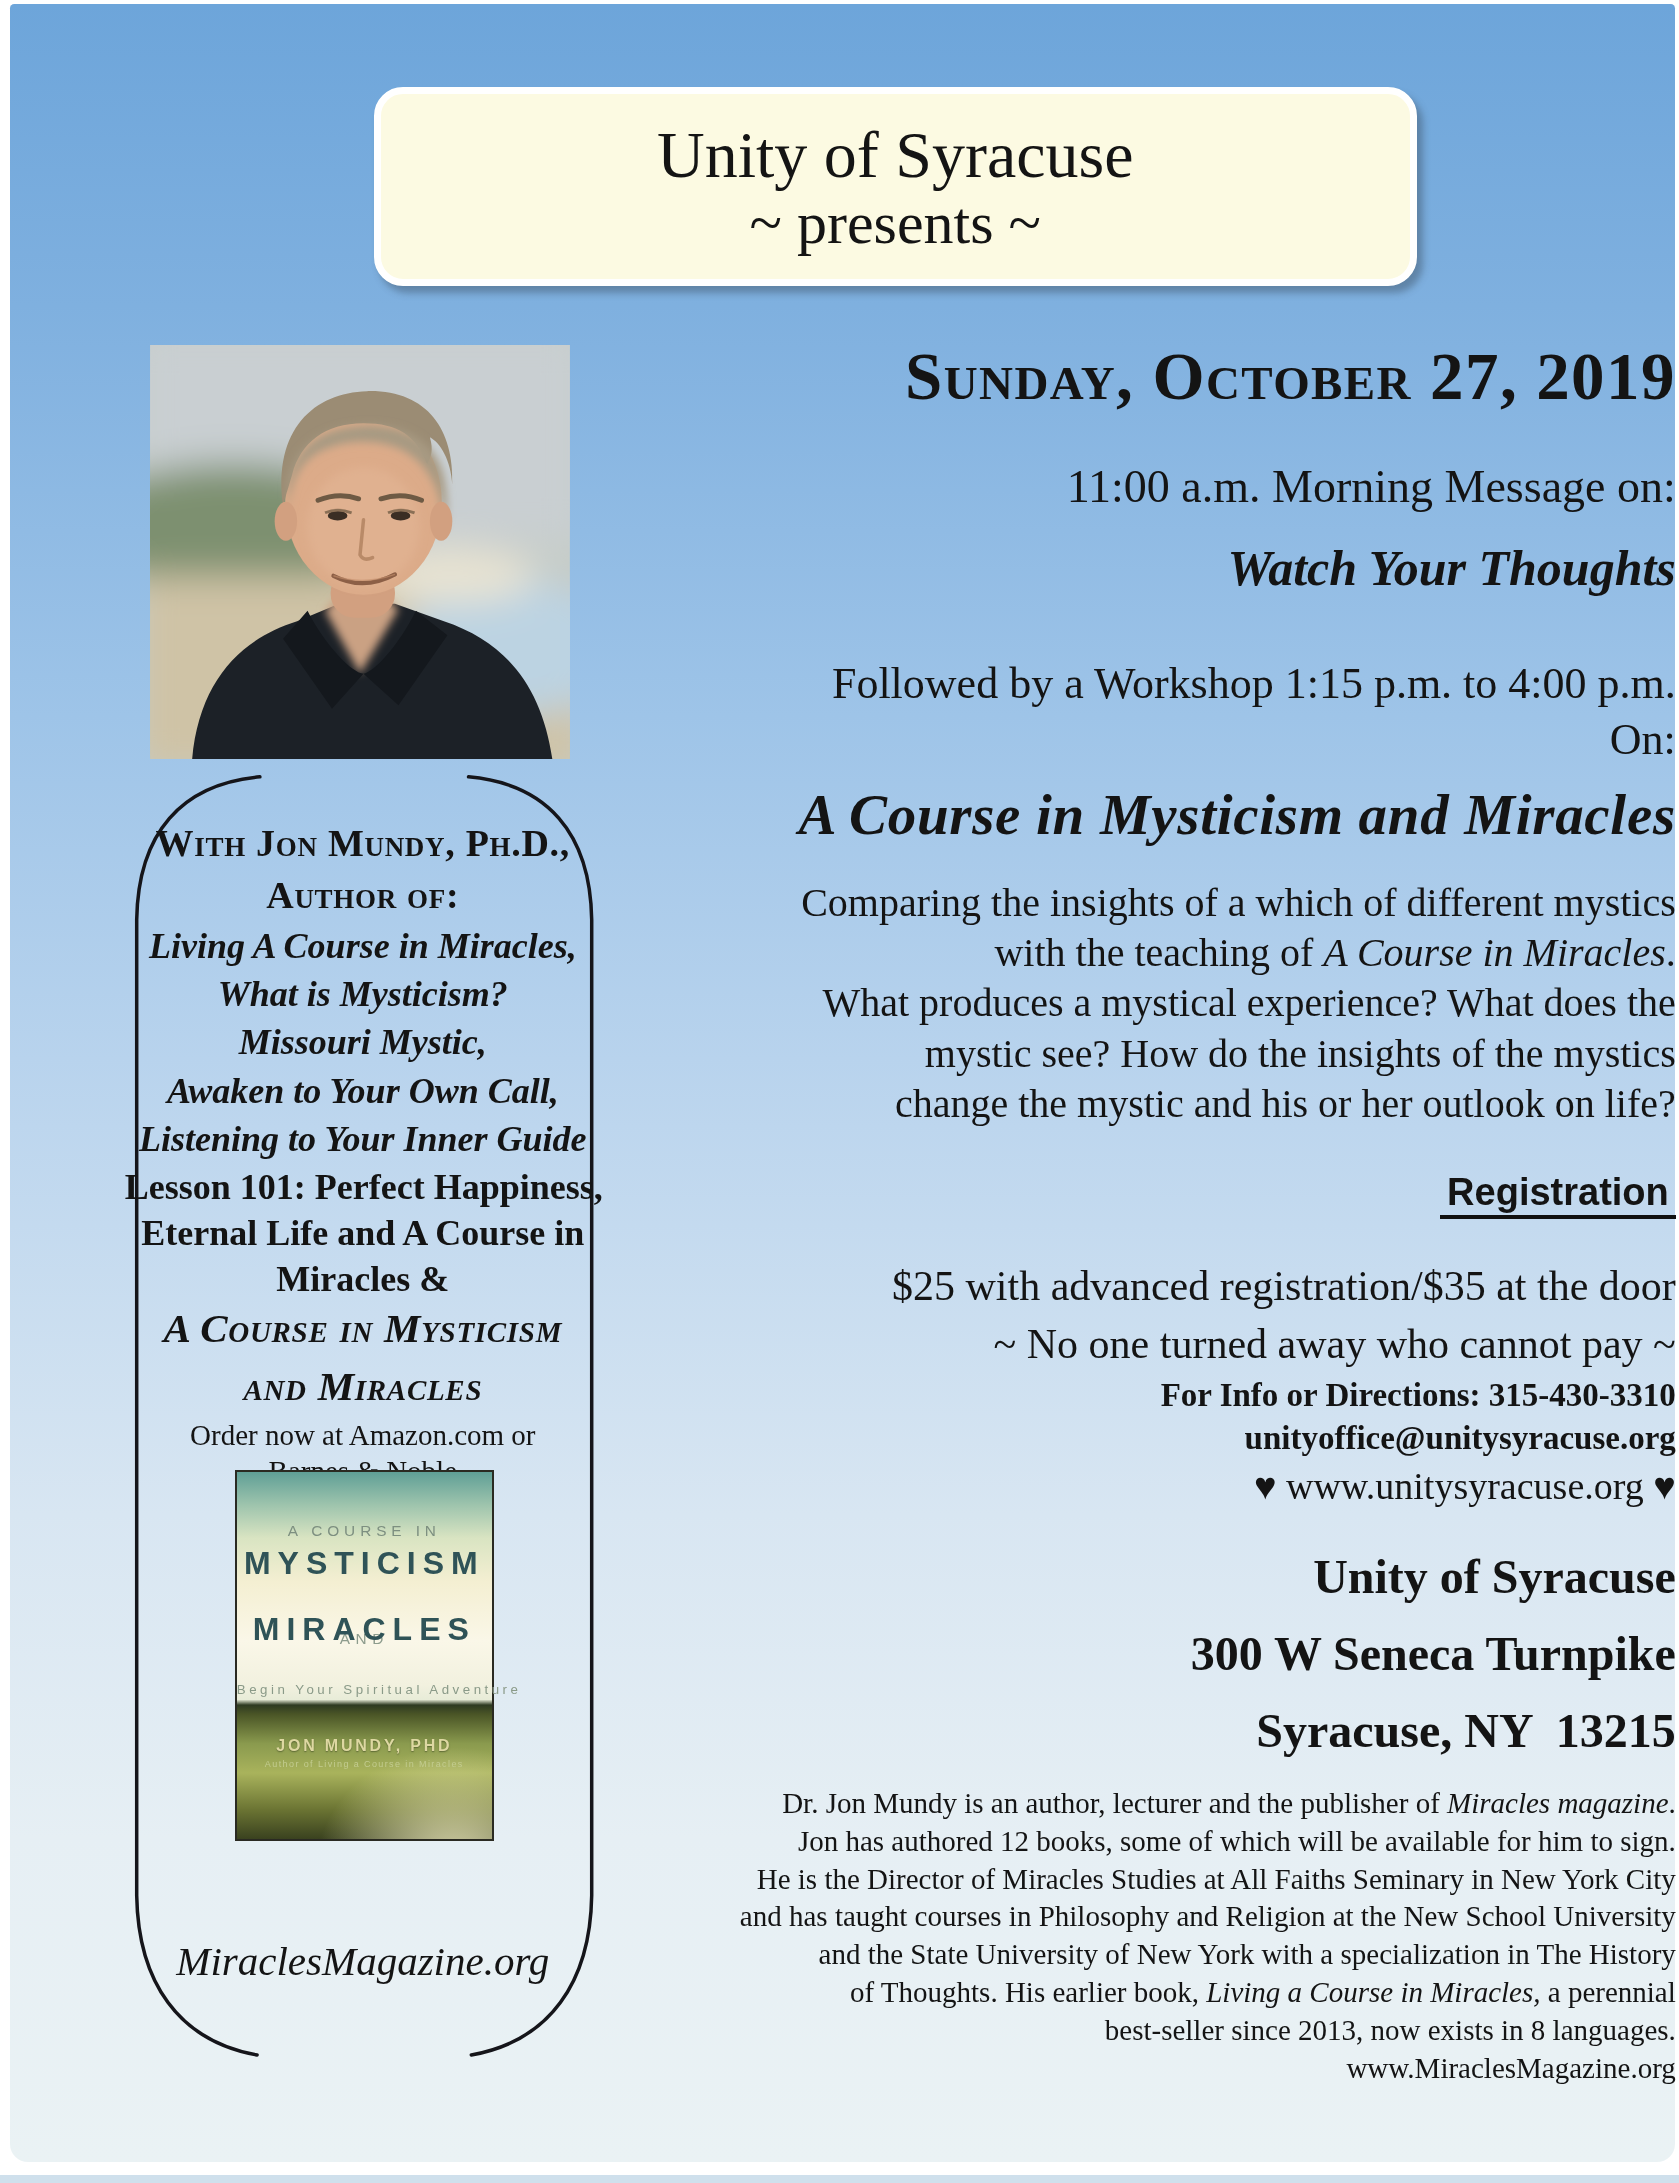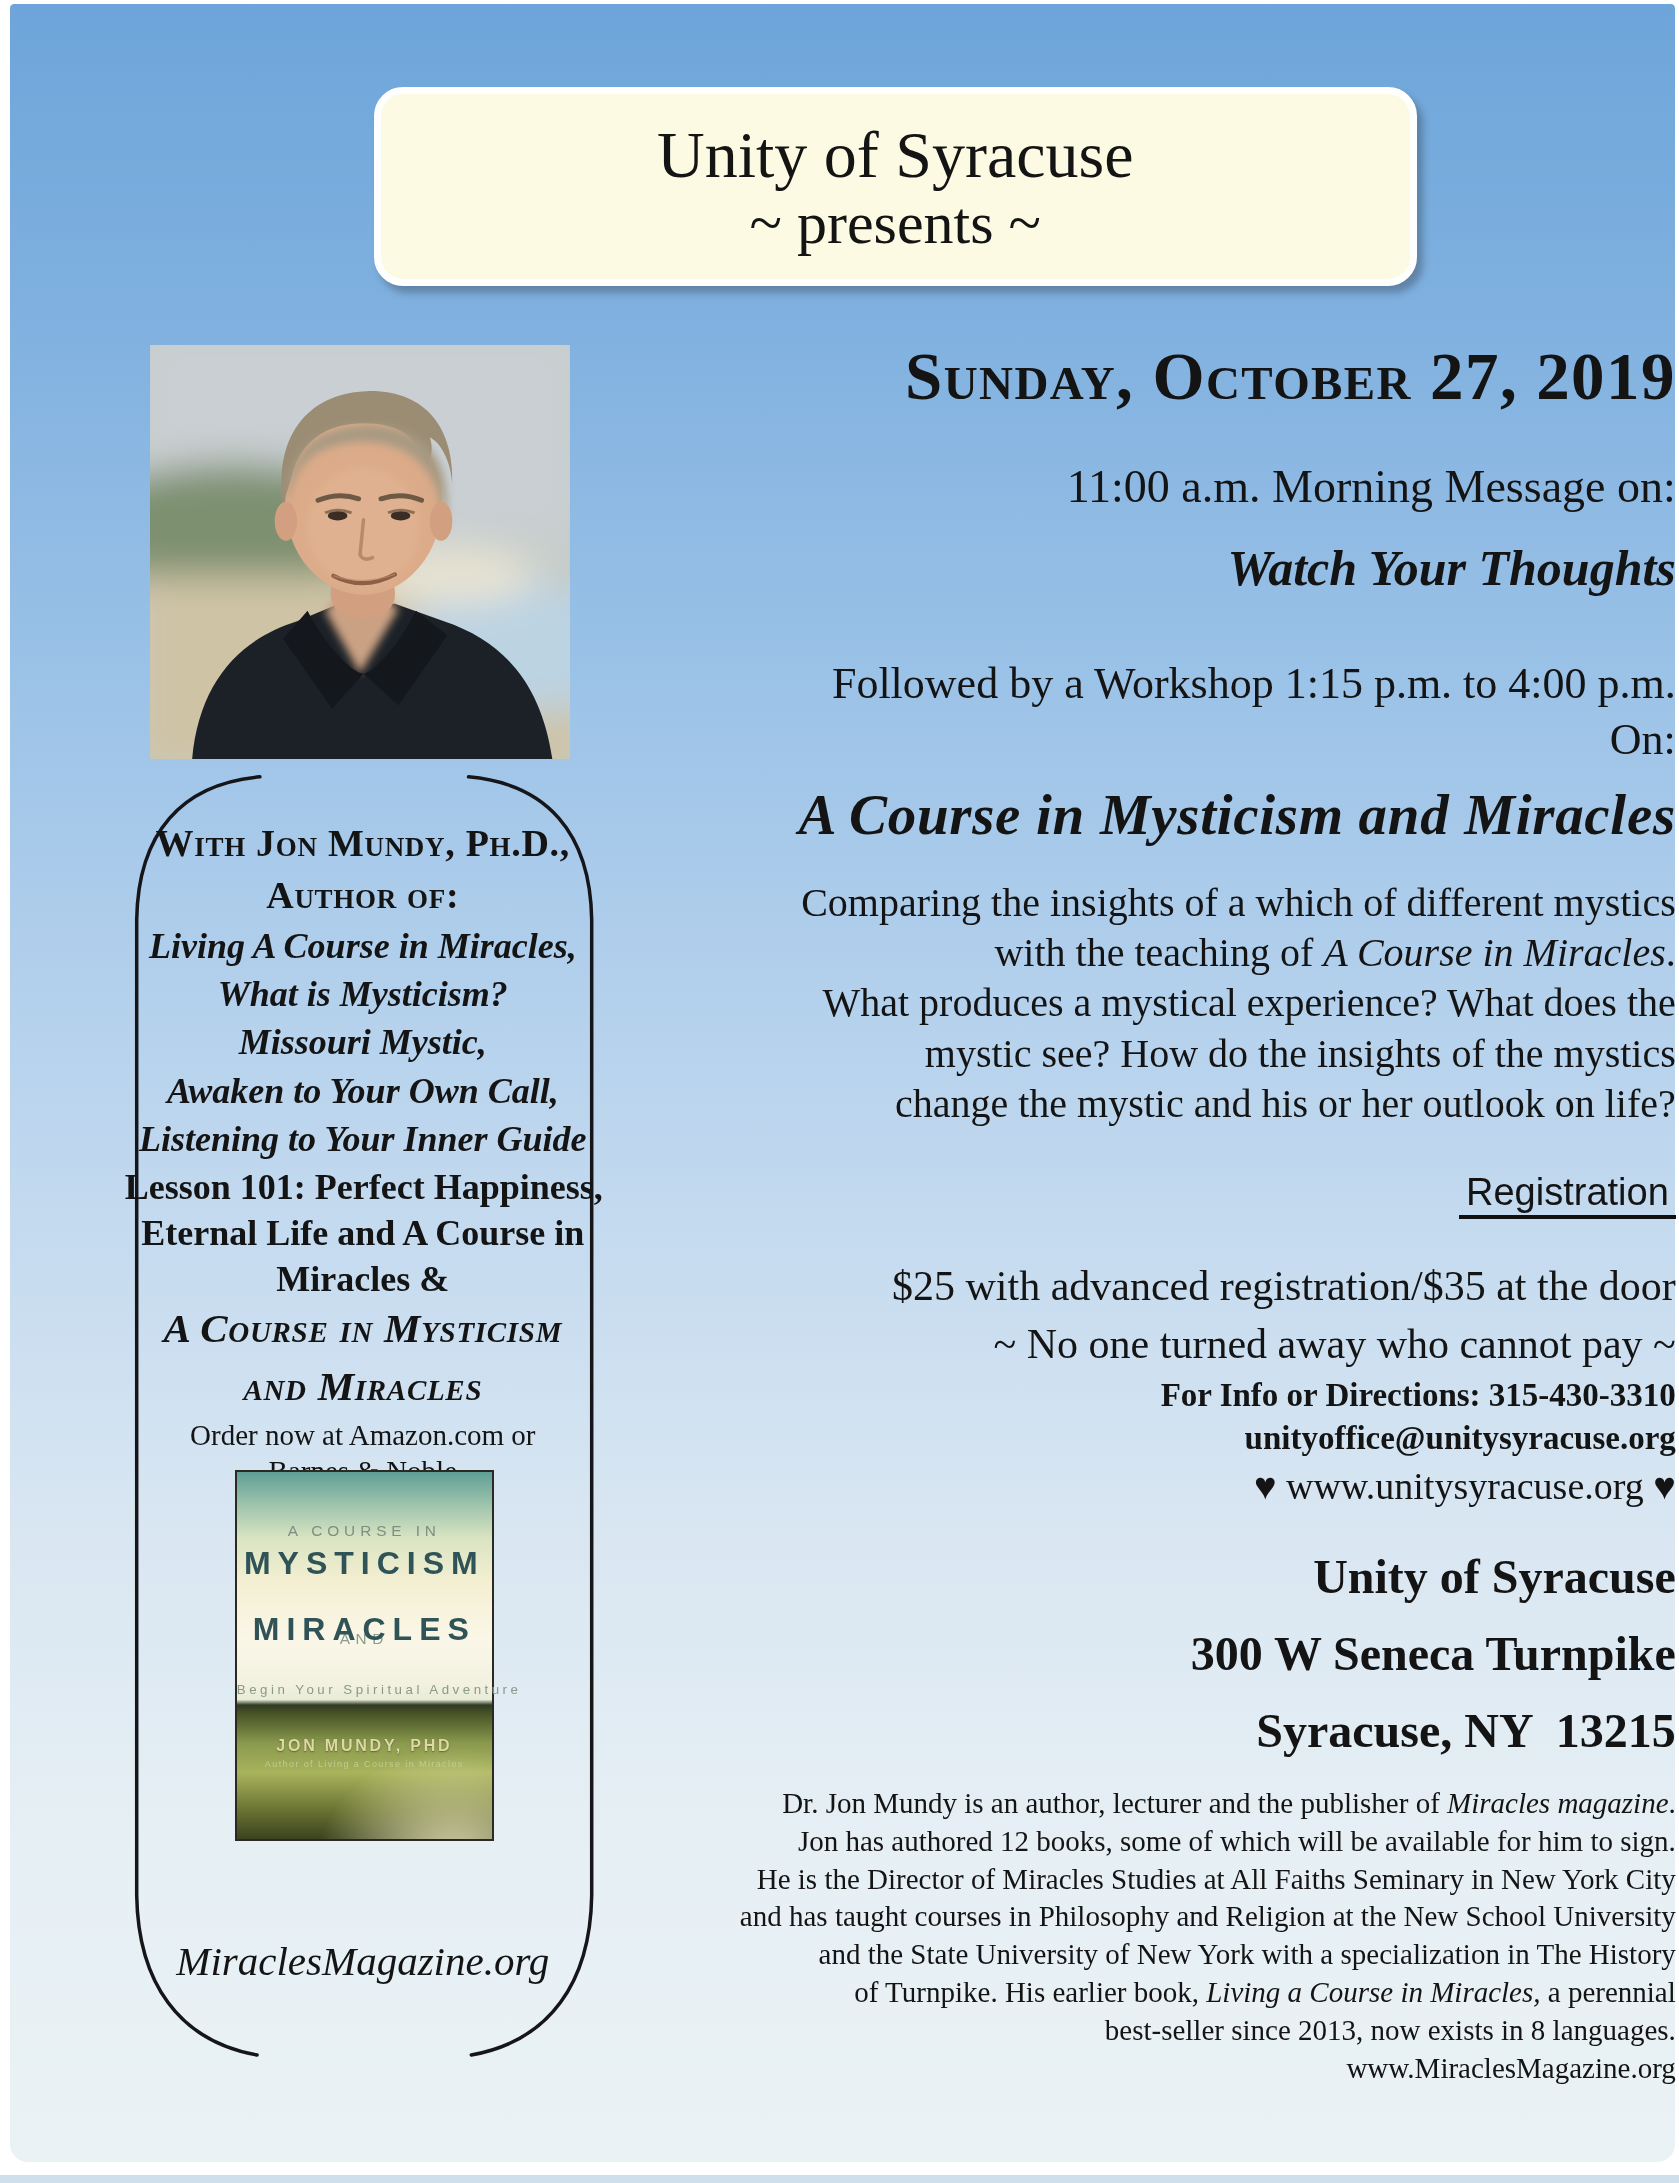--- a/index.html
+++ b/index.html
@@ -24,21 +24,21 @@
 
   
   .date{top:334px;font-size:67px;font-weight:bold;font-variant:small-caps;letter-spacing:1.4px;}
   .msg{top:456px;font-size:46px;}
   .msg-title{top:535px;font-size:50px;font-weight:bold;font-style:italic;}
   .workshop{top:654px;font-size:44px;}
   .online{top:710px;font-size:44px;}
   .wk-title{top:778px;font-size:57px;font-weight:bold;font-style:italic;letter-spacing:0.7px;}
   .desc{font-size:40px;}
   .d1{top:875px;} .d2{top:925px;} .d3{top:975px;} .d4{top:1026px;} .d5{top:1076px;}
-  .reg-head{top:1167px;font-family:"Liberation Sans","DejaVu Sans",sans-serif;font-size:38px;font-weight:normal;}
+  .reg-head{top:1167px;font-family:"Liberation Sans","DejaVu Sans",sans-serif;font-size:38px;font-weight:bold;}
   .reg-head span{border-bottom:4.9px solid #111;padding:0 7px 1.4px 7px;}
   .price{top:1258px;font-size:42px;}
   .nopay{top:1316px;font-size:42px;}
   .info{top:1373px;font-size:33px;font-weight:bold;}
   .email{top:1416px;font-size:33px;font-weight:bold;}
   .hearts{top:1460px;font-size:38px;}
   .venue1{top:1545px;font-size:48px;font-weight:bold;}
   .venue2{top:1622px;font-size:48px;font-weight:bold;}
   .venue3{top:1699px;font-size:48px;font-weight:bold;white-space:pre;}
   .bio{font-size:29px;}
@@ -192,20 +192,20 @@
 
     <div class="cline venue1">Unity of Syracuse</div>
     <div class="cline venue2">300 W Seneca Turnpike</div>
     <div class="cline venue3">Syracuse, NY  13215</div>
 
     <div class="cline bio b1"><span>Dr. Jon Mundy is an author, lecturer and the publisher of </span><span class="it">Miracles magazine</span><span>.</span></div>
     <div class="cline bio b2">Jon has authored 12 books, some of which will be available for him to sign.</div>
     <div class="cline bio b3">He is the Director of Miracles Studies at All Faiths Seminary in New York City</div>
     <div class="cline bio b4">and has taught courses in Philosophy and Religion at the New School University</div>
     <div class="cline bio b5">and the State University of New York with a specialization in The History</div>
-    <div class="cline bio b6"><span>of Turnpike. His earlier book, </span><span class="it">Living a Course in Miracles,</span><span> a perennial</span></div>
+    <div class="cline bio b6"><span>of Thoughts. His earlier book, </span><span class="it">Living a Course in Miracles,</span><span> a perennial</span></div>
     <div class="cline bio b7">best-seller since 2013, now exists in 8 languages.</div>
     <div class="cline bio b8">www.MiraclesMagazine.org</div>
 
   </div>
   <div class="bottom-strip"></div>
 </div>
 
 
 </body></html>

